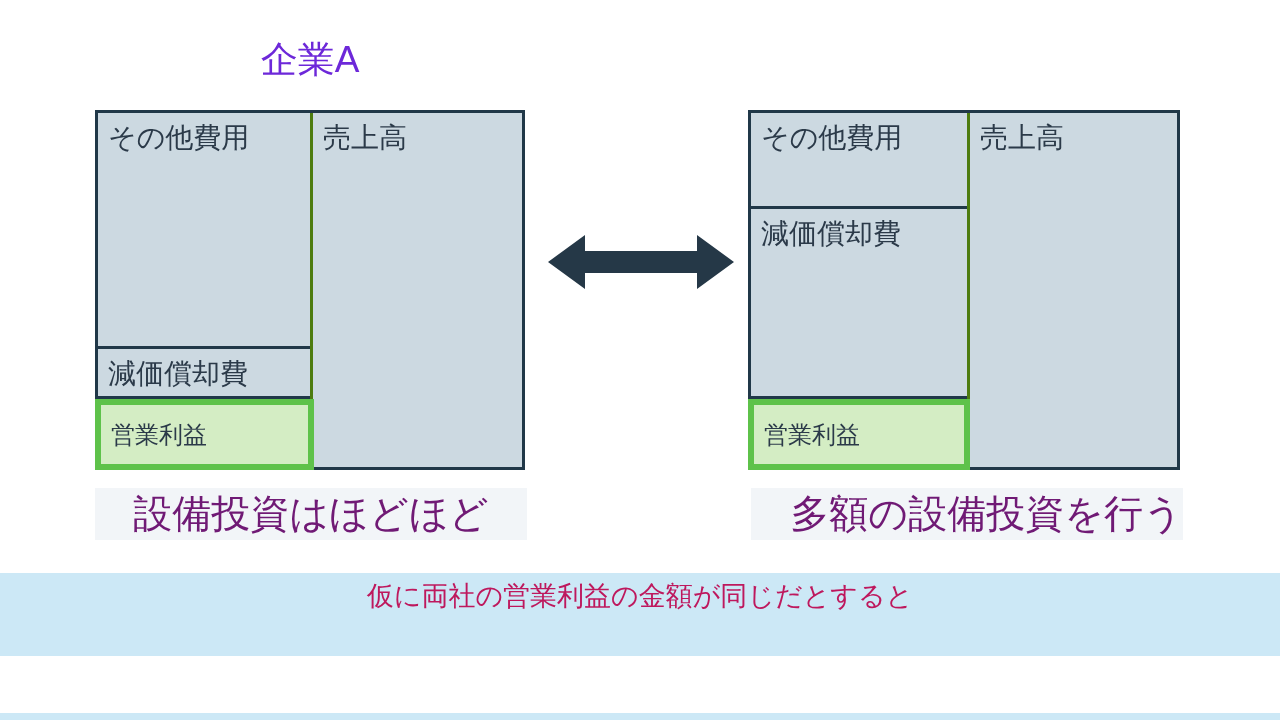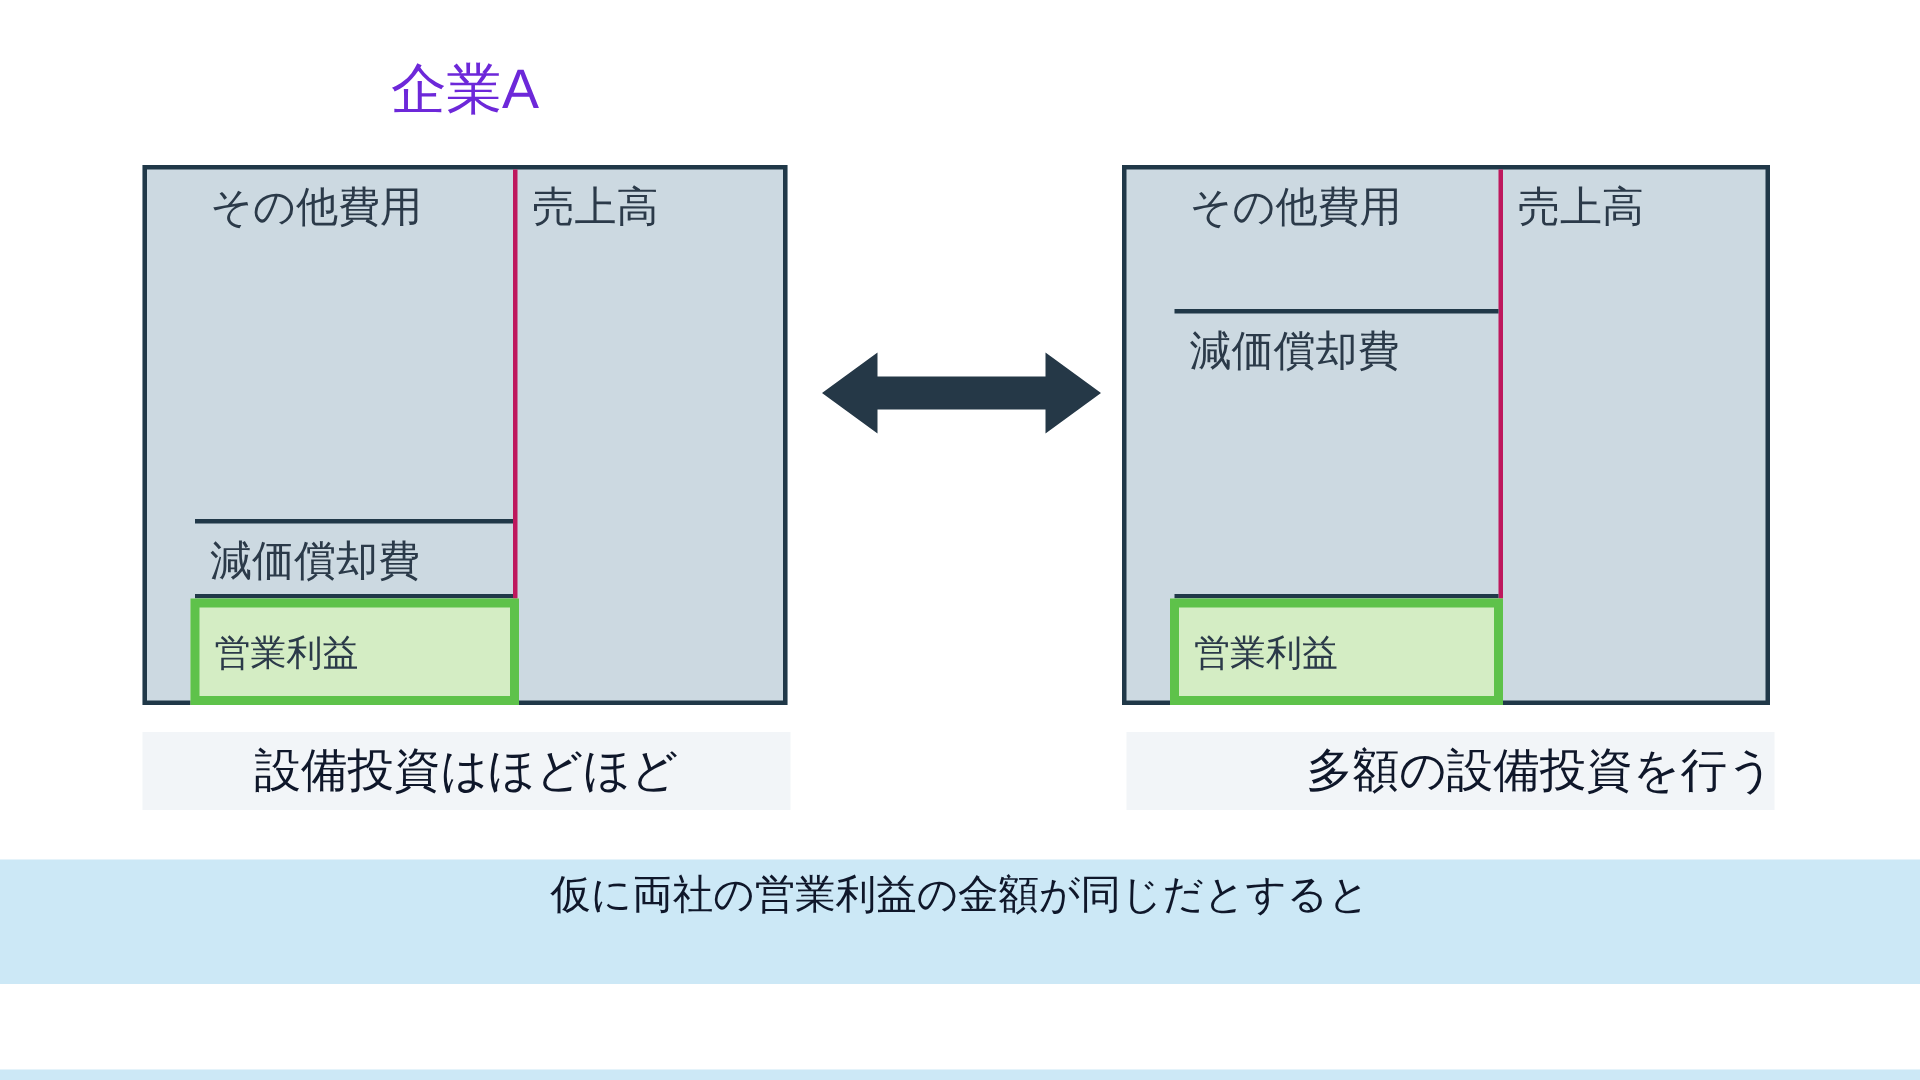--- a/index.html
+++ b/index.html
@@ -13,22 +13,22 @@
   .title-a{left:95px;width:430px;}
   .title-b{left:748px;width:432px;}
 
   .pl-box{
     position:absolute;top:110px;height:360px;box-sizing:border-box;
     background:#ccd9e1;border:3px solid #203848;display:flex;
   }
   .box-a{left:95px;width:430px;}
   .box-b{left:748px;width:432px;}
 
-  .col-left{position:relative;box-sizing:border-box;border-right:3px solid #be185d;
-    display:flex;flex-direction:column;margin-left:32px;}
+  .col-left{position:relative;box-sizing:border-box;border-right:3px solid #4d7c0f;
+    display:flex;flex-direction:column;}
   .box-a .col-left{width:215px;}
   .box-b .col-left{width:219px;}
   .col-right{flex:1;}
 
   .cell{box-sizing:border-box;font-size:28px;color:#2b3a49;
     padding:6px 4px 0 10px;overflow:hidden;white-space:nowrap;}
   .cell-divider{border-bottom:3px solid #203848;}
 
   .box-a .cell-other{height:236px;}
   .box-a .cell-depr{height:50px;}
@@ -41,29 +41,29 @@
     font-size:24px;color:#2b3a49;display:flex;align-items:center;
     padding-left:10px;white-space:nowrap;
   }
   .box-a .profit-cell{width:219px;}
   .box-b .profit-cell{width:222px;}
 
   .compare-arrow{position:absolute;left:548px;top:231px;width:186px;height:62px;}
 
   .caption{
     position:absolute;top:488px;height:52px;line-height:52px;
-    background:#f2f5f8;text-align:center;font-size:31px;color:#0f172a;
+    background:#f2f5f8;text-align:center;font-size:39px;color:#701a75;
     white-space:nowrap;
   }
   .caption-a{left:95px;width:432px;}
   .caption-b{left:751px;width:432px;text-align:right;}
 
   .banner{
     position:absolute;left:0;top:573px;width:1280px;height:83px;
-    background:#cce8f6;text-align:center;color:#0f172a;
+    background:#cce8f6;text-align:center;color:#be185d;
     font-size:27px;line-height:37px;padding-top:5px;box-sizing:border-box;
   }
   .banner div{white-space:nowrap;}
 
   .bottom-strip{position:absolute;left:0;top:713px;width:1280px;height:7px;background:#cce8f6;}
 
   .logo{position:absolute;left:12px;top:670px;height:46px;display:flex;align-items:center;gap:8px;}
   .logo-text{font-size:30px;font-weight:bold;color:#1ba6e2;letter-spacing:0.5px;line-height:46px;}
 </style>
 </head>

